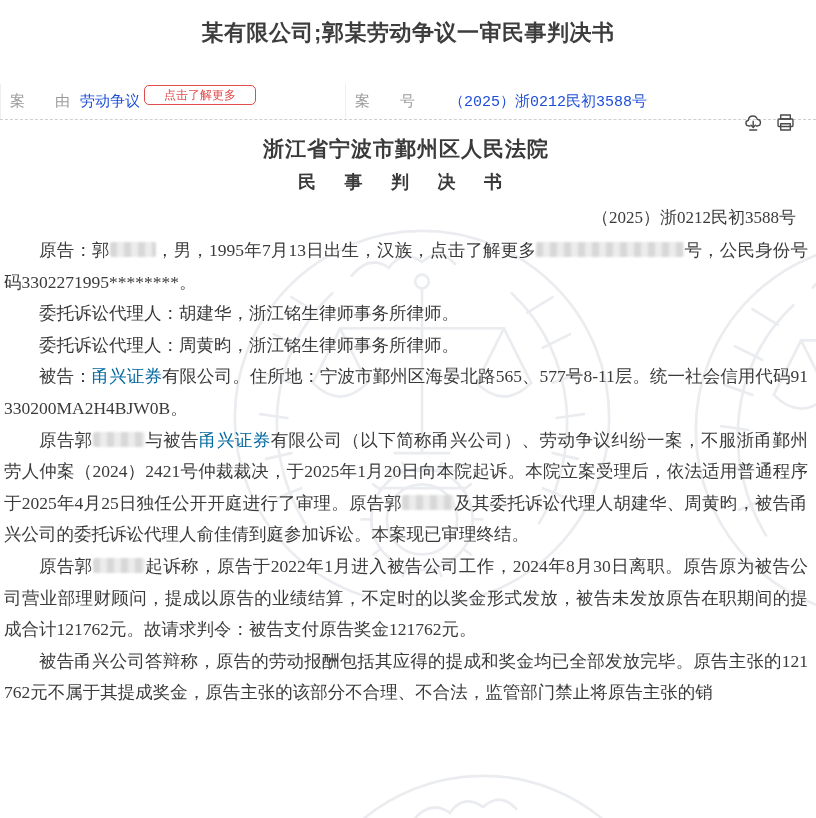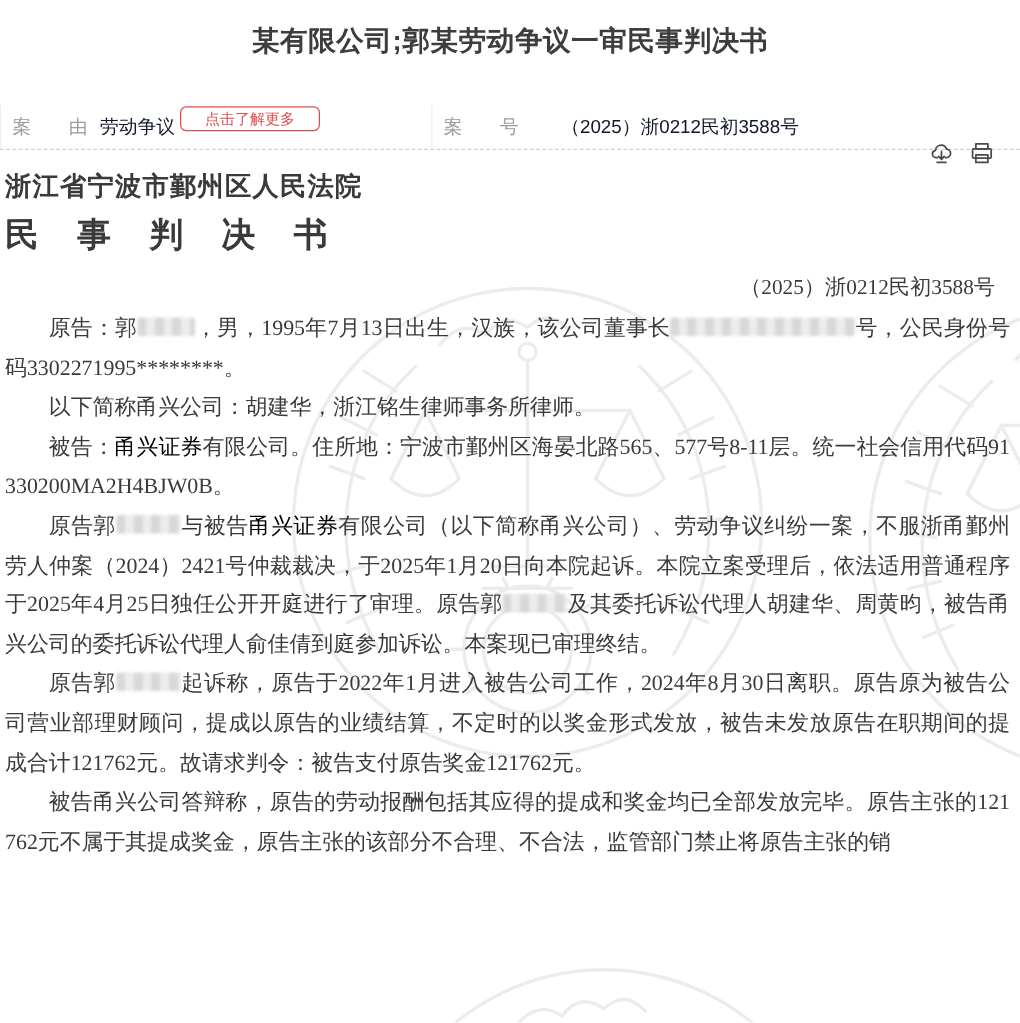--- a/index.html
+++ b/index.html
@@ -12,35 +12,35 @@
   .page-title{padding-top:18px;text-align:center;font-size:22px;font-weight:700;
               color:#3d3d3d;letter-spacing:.5px;}
   
   .meta{position:relative;margin-top:36px;border-bottom:1px dashed #cfcfcf;}
   .meta-row{display:flex;height:35px;align-items:center;justify-content:flex-end;}
   .meta-cell{display:flex;align-items:center;border-left:1px solid #efefef;
              padding-left:9px;height:100%;box-sizing:border-box;}
   .meta-cell.c1{width:345px;}
   .meta-cell.c2{flex:1;gap:24px;}
   .meta-label{color:#9b9b9b;font-size:15px;margin-right:10px;white-space:pre;}
-  .meta-value{color:#0f172a;font-size:15px;white-space:pre;}
+  .meta-value{color:#1d4ed8;font-size:15px;white-space:pre;font-family:Liberation Mono, monospace;}
   .badge{display:inline-block;margin-left:4px;position:relative;top:-7px;
          color:#e14b4b;border:1px solid #e14b4b;border-radius:5px;background:#fff;
          font-size:12px;line-height:16px;padding:1px 19px;cursor:pointer;}
   .meta-icons{position:absolute;right:20px;top:28px;display:flex;gap:10px;}
   .meta-icons svg{display:block;cursor:pointer;}
   
   .doc{position:relative;padding:0 8px 0 4px;
        font-family:"Liberation Serif","DejaVu Serif",serif;color:#3a3a3a;}
-  .court{margin:15px 0 0;font-size:21px;font-weight:700;letter-spacing:1px;}
-  .doctype{margin:7px 0 0;font-size:27px;font-weight:700;letter-spacing:12px;}
+  .court{margin:15px 0 0;text-align:center;font-size:21px;font-weight:700;letter-spacing:1px;}
+  .doctype{margin:7px 0 0;text-align:center;font-size:18px;font-weight:700;letter-spacing:12px;}
   .caseno{margin:12px 0 6px;text-align:right;font-size:17px;padding-right:12px;}
   .para{margin:0;font-size:17.5px;line-height:31.6px;text-align:justify;
         text-indent:2em;word-break:break-all;}
-  .red-link{color:#000000;cursor:pointer;}
+  .red-link{color:#0369a1;cursor:pointer;}
   .redact{display:inline-block;height:15px;border-radius:2px;vertical-align:-1px;
           background-image:
             repeating-linear-gradient(90deg,#d8d8d8 0 7px,#ececec 7px 14px),
             repeating-linear-gradient(0deg,rgba(255,255,255,.55) 0 5px,rgba(190,190,190,.45) 5px 10px);
           filter:blur(1.2px);}
   .emblem-defs{position:absolute;width:0;height:0;overflow:hidden;}
 </style>
 </head>
 <body>
 
@@ -116,22 +116,23 @@
           </g>
         </svg>
       </div>
     </div>
 
     <div class="doc">
       <h2 class="court">浙江省宁波市鄞州区人民法院</h2>
       <h3 class="doctype">民 事 判 决 书</h3>
       <div class="caseno">（2025）浙0212民初3588号</div>
       <div id="doc-body">
-          <p class="para"><span>原告：郭</span><span class="redact" style="width: 46px;"></span><span>，男，1995年7月13日出生，汉族，该公司董事长</span><span class="redact" style="width: 148px;"></span><span>号，公民身份号码3302271995********。</span></p>
-          <p class="para"><span>以下简称甬兴公司：胡建华，浙江铭生律师事务所律师。</span></p>
+          <p class="para"><span>原告：郭</span><span class="redact" style="width: 46px;"></span><span>，男，1995年7月13日出生，汉族，点击了解更多</span><span class="redact" style="width: 148px;"></span><span>号，公民身份号码3302271995********。</span></p>
+          <p class="para"><span>委托诉讼代理人：胡建华，浙江铭生律师事务所律师。</span></p>
+          <p class="para"><span>委托诉讼代理人：周黄昀，浙江铭生律师事务所律师。</span></p>
           <p class="para"><span>被告：</span><span class="red-link">甬兴证券</span><span>有限公司。住所地：宁波市鄞州区海晏北路565、577号8-11层。统一社会信用代码91330200MA2H4BJW0B。</span></p>
           <p class="para"><span>原告郭</span><span class="redact" style="width: 52px;"></span><span>与被告</span><span class="red-link">甬兴证券</span><span>有限公司（以下简称甬兴公司）、劳动争议纠纷一案，不服浙甬鄞州劳人仲案（2024）2421号仲裁裁决，于2025年1月20日向本院起诉。本院立案受理后，依法适用普通程序于2025年4月25日独任公开开庭进行了审理。原告郭</span><span class="redact" style="width: 52px;"></span><span>及其委托诉讼代理人胡建华、周黄昀，被告甬兴公司的委托诉讼代理人俞佳倩到庭参加诉讼。本案现已审理终结。</span></p>
           <p class="para"><span>原告郭</span><span class="redact" style="width: 52px;"></span><span>起诉称，原告于2022年1月进入被告公司工作，2024年8月30日离职。原告原为被告公司营业部理财顾问，提成以原告的业绩结算，不定时的以奖金形式发放，被告未发放原告在职期间的提成合计121762元。故请求判令：被告支付原告奖金121762元。</span></p>
           <p class="para"><span>被告甬兴公司答辩称，原告的劳动报酬包括其应得的提成和奖金均已全部发放完毕。原告主张的121762元不属于其提成奖金，原告主张的该部分不合理、不合法，监管部门禁止将原告主张的销</span></p>
         </div>
     </div>
 
   </div>
 </div>
 

